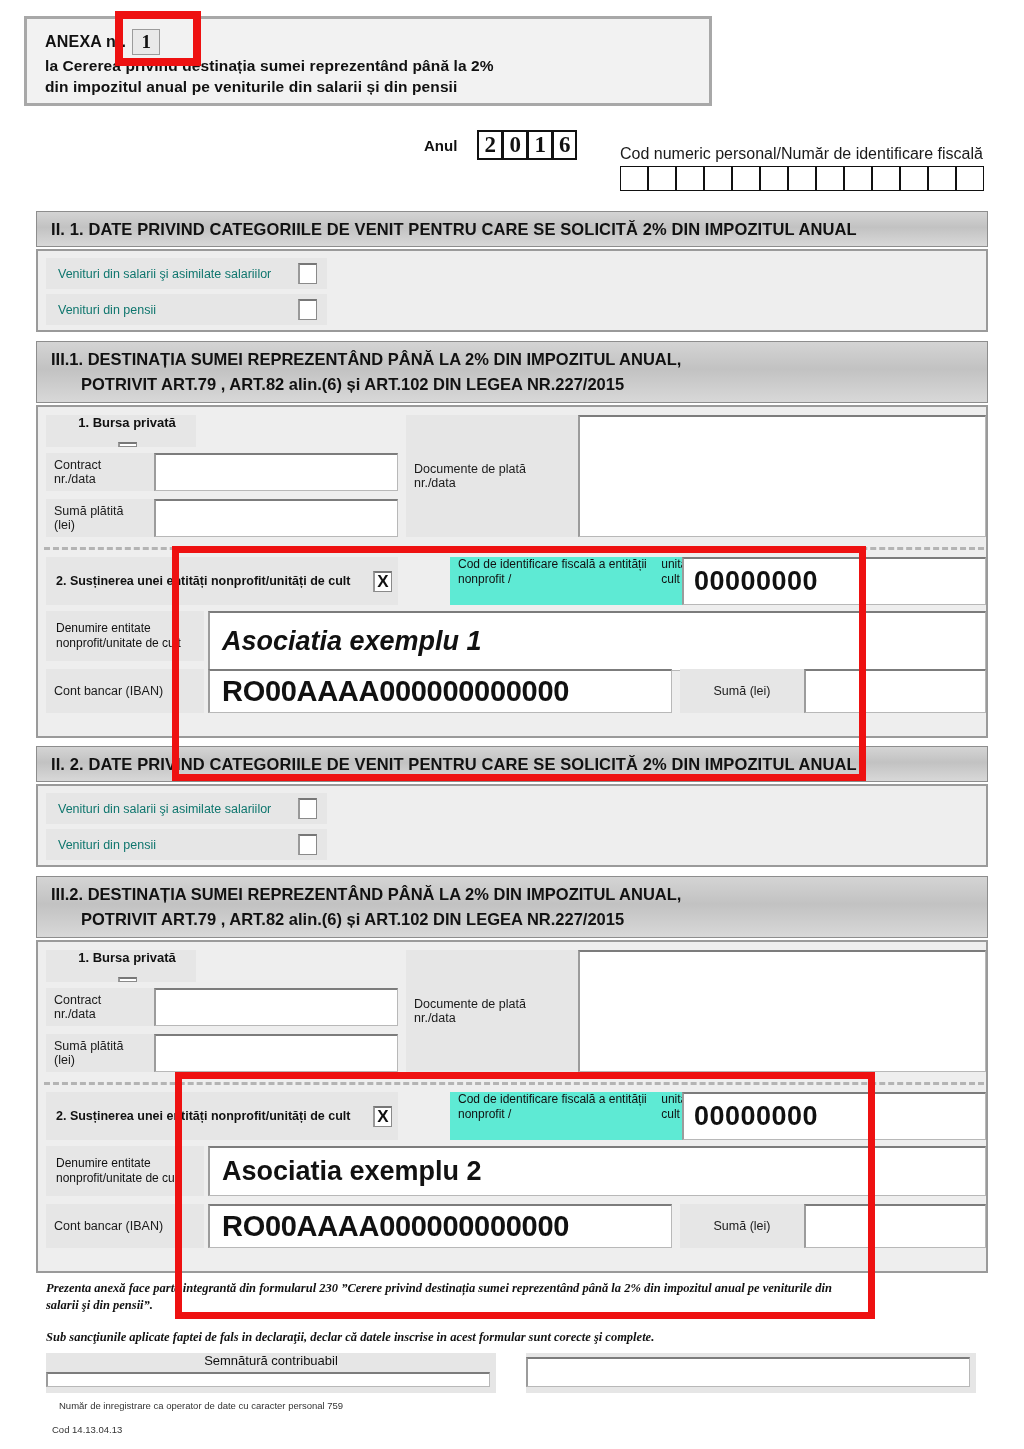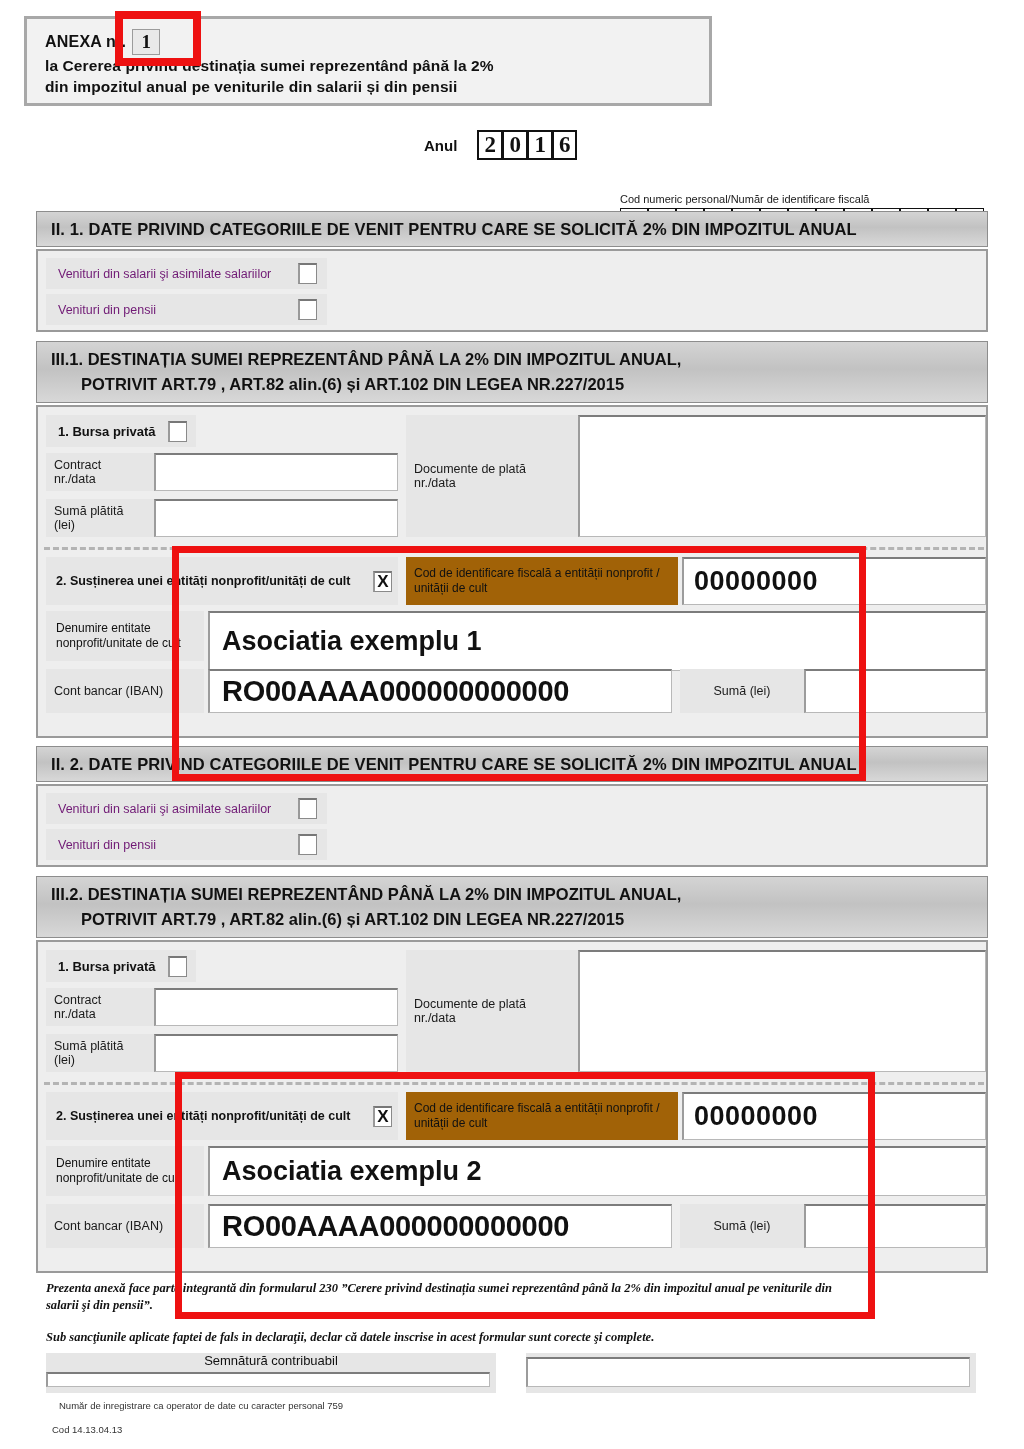--- a/index.html
+++ b/index.html
@@ -85,21 +85,21 @@
     border: 2px solid #111;
     border-right-width: 1px;
     display: flex; align-items: center; justify-content: center;
     font-size: 23px; font-weight: bold;
     font-family: "Liberation Serif", serif;
     background: #fff;
   }
   .year-cell:last-child { border-right-width: 2px; }
 
   #cnp-wrap { left: 620px; top: 145px; }
-  .cnp-title { font-size: 11px; color: #1a1a1a; margin-bottom: 3px; margin-top: 48px; }
+  .cnp-title { font-size: 16px; color: #1a1a1a; margin-bottom: 3px; }
   .cnp-cells { display: flex; }
   .cnp-cell {
     width: 28px; height: 25px;
     border: 1.5px solid #111;
     border-right-width: .75px;
     background: #fff;
   }
   .cnp-cell:last-child { border-right-width: 1.5px; }
 
   
@@ -122,51 +122,53 @@
   
   .income-row {
     display: flex; align-items: center;
     height: 31px;
     background: #e6e6e6;
   }
   .income-row .txt {
     flex: 1;
     font-size: 12.5px;
     padding-left: 12px;
-    color: #701a75;
+    color: #0f766e;
   }
   .income-row .cb-cell {
     width: 40px; display: flex; align-items: center; justify-content: center;
   }
 
   
   .bursa-title {
     font-size: 13px; font-weight: bold;
     display: flex; align-items: center; gap: 12px;
     padding-left: 12px;
     background: #e6e6e6;
+    flex-direction: column;
   }
   .row-lbl-field { display: flex; align-items: stretch; }
 
   .dashed-sep {
     border-top: 3px dashed #b4b4b4;
   }
 
   
   .ent-title {
     font-size: 12.5px; font-weight: bold;
     display: flex; align-items: center;
     padding-left: 10px;
     background: #e6e6e6;
   }
   .cif-label {
     font-size: 12px; line-height: 15px;
-    background: #a16207;
-    display: flex; flex-direction: column; justify-content: center;
+    background: #5eead4;
+    display: flex; flex-direction: row; justify-content: center;
     padding-left: 8px;
+    margin-left: 44px;
   }
   .big-val {
     font-size: 27px; font-weight: bold;
     font-family: "Liberation Sans", sans-serif;
     display: flex; align-items: center;
     padding-left: 10px;
     letter-spacing: .5px;
   }
   .ent-name-val {
     font-size: 27px; font-weight: bold;
@@ -312,21 +314,21 @@
   <div class="abs cif-label" style="left:368px; top:150px; width:272px; height:48px;">
     <span>Cod de identificare fiscală a entității nonprofit /</span>
     <span>unității de cult</span>
   </div>
   <div class="abs field big-val" style="left:644px; top:150px; width:304px; height:48px;">00000000</div>
 
   <div class="abs two-line-lbl" style="left:8px; top:204px; width:158px; height:50px;">
     <span>Denumire entitate</span>
     <span>nonprofit/unitate de cult</span>
   </div>
-  <div class="abs field ent-name-val" style="left:170px; top:204px; width:778px; height:60px;">Asociatia exemplu 1</div>
+  <div class="abs field ent-name-val" style="left:170px; top:204px; width:778px; height:60px;font-style:italic;">Asociatia exemplu 1</div>
 
   <div class="abs lbl" style="left:8px; top:262px; width:158px; height:44px;">Cont bancar (IBAN)</div>
   <div class="abs field iban-val" style="left:170px; top:262px; width:464px; height:44px;">RO00AAAA000000000000</div>
   <div class="abs lbl" style="left:642px; top:262px; width:124px; height:44px; justify-content:center;">Sumă (lei)</div>
   <div class="abs field" style="left:766px; top:262px; width:182px; height:44px;"></div>
 </div>
 
 <div class="abs gray-strip sec-bar" style="left:36px; top:746px; width:952px; height:36px;">II. 2. DATE PRIVIND CATEGORIILE DE VENIT PENTRU CARE SE SOLICITĂ 2% DIN IMPOZITUL ANUAL</div>
 
 <div class="abs panel" style="left:36px; top:784px; width:952px; height:83px;">

